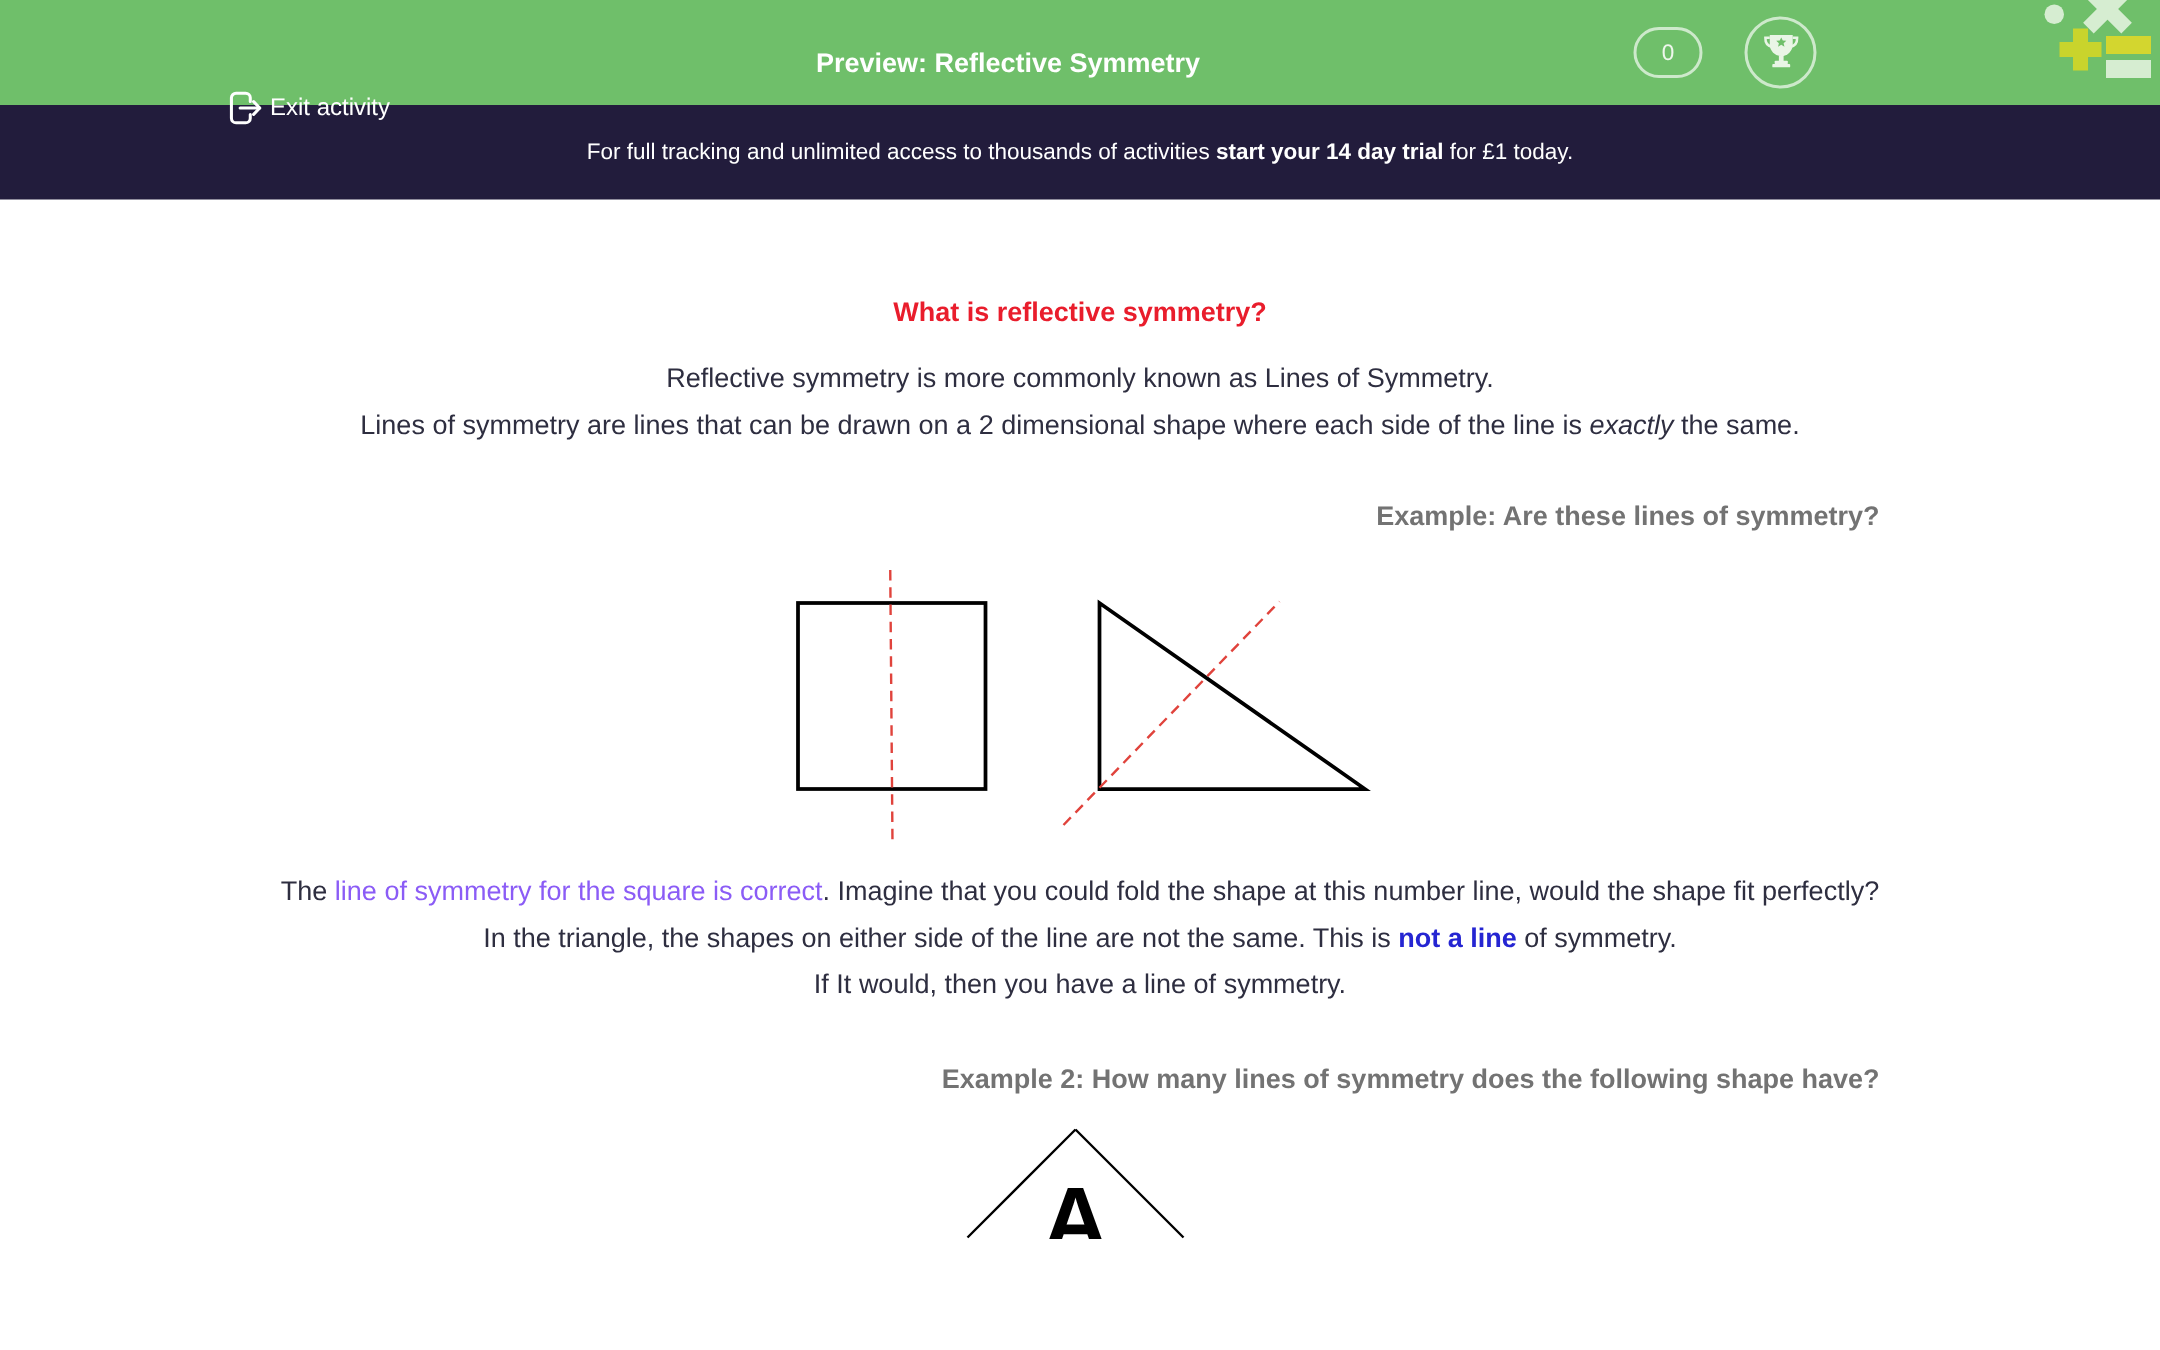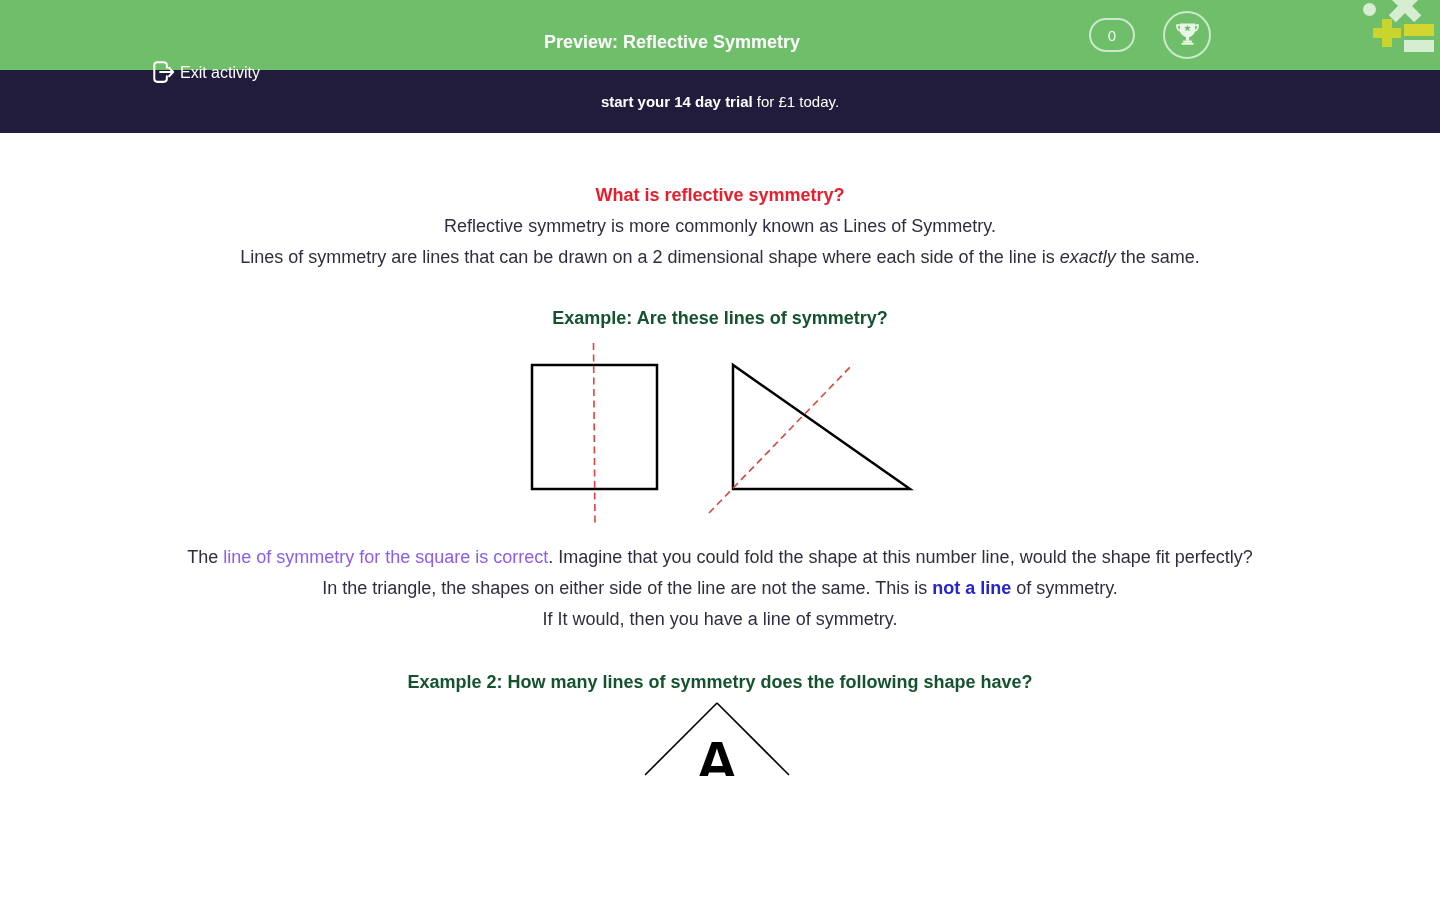--- a/index.html
+++ b/index.html
@@ -43,23 +43,23 @@
   
   .trial-banner { width:100%; height:63px; background:#221c3c; color:#fff;
     display:flex; align-items:center; justify-content:center;
     font-size:15px; white-space:pre-wrap; }
   .trial-link { font-weight:bold; cursor:pointer; }
 
   
   .content { width:1092px; margin:0 auto; padding-top:47px; text-align:center;
     color:#2e2e40; font-size:18px; line-height:31px; }
   .content p { margin:0; }
-  h2 { font-size:18px; line-height:31px; font-weight:bold; margin:0; }
+  h2 { font-size:18px; line-height:31px; font-weight:bold; margin:13px; }
   .h-red { color:#e91d2c; }
-  .h-purple { color:#14532d; }
+  .h-purple { color:#737373;text-align:right; }
   .sp { margin-top:30px; }
   .sp2 { margin-top:32px; }
   .em-bi { font-weight:normal; font-style:italic;text-align:center; }
   .blue { color:#8b5cf6; }
   .blue-bold { color:#2525d2; font-weight:bold; }
   .diagram1 { display:block; margin:2px auto 16px auto; }
   .diagram2 { display:block; margin:0 auto; }
 </style>
 </head>
 <body>
@@ -108,21 +108,21 @@
           <i class="bh"></i>
           <i class="bv"></i>
         </span>
       <span class="lg-eq" style="position:absolute;">
           <i class="et"></i>
           <i class="eb"></i>
         </span>
     </div>
   </header>
 
-  <div class="trial-banner"><span class="trial-link">start your 14 day trial</span><span> for £1 today.</span></div>
+  <div class="trial-banner"><span>For full tracking and unlimited access to thousands of activities </span><span class="trial-link">start your 14 day trial</span><span> for £1 today.</span></div>
 
   <main class="content">
 
     <h2 class="h-red">What is reflective symmetry?</h2>
     <p>Reflective symmetry is more commonly known as Lines of Symmetry.</p>
 
     <p><span>Lines of symmetry are lines that can be drawn on a 2 dimensional shape where each side of the line is </span><span class="em-bi">exactly</span><span> the same.</span></p>
 
     <h2 class="h-purple sp">Example: Are these lines of symmetry?</h2>
 

